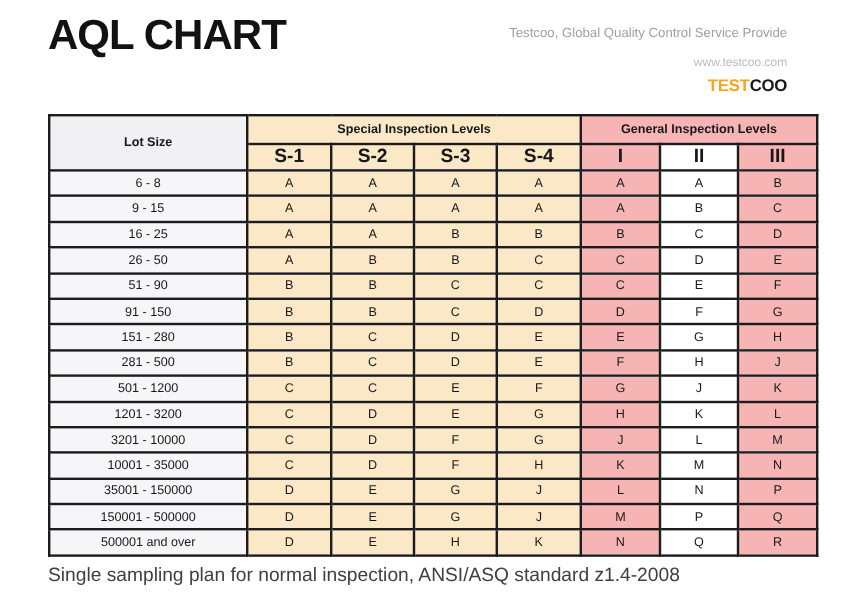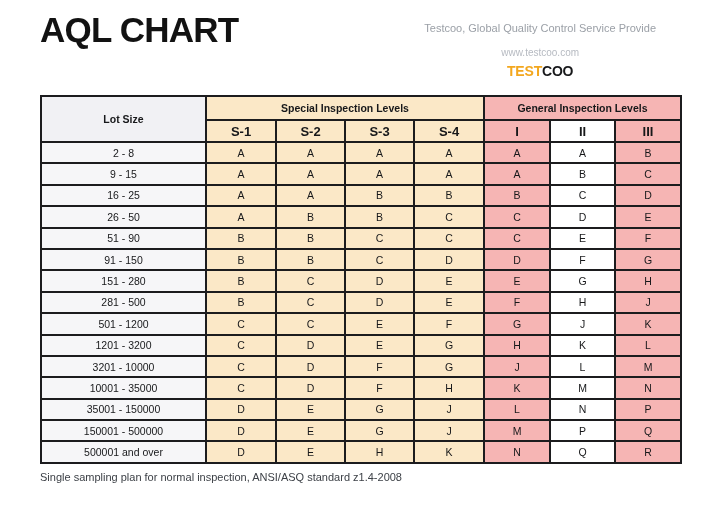--- a/index.html
+++ b/index.html
@@ -12,49 +12,49 @@
   .page { position: relative; width: 696px; height: 509px; background: #ffffff; overflow: hidden; }
 
   .title {
     position: absolute; left: 40px; top: 10px; margin: 0;
     font-size: 35px; font-weight: 800; letter-spacing: -0.8px; color: #121212;
   }
   .subtitle {
     position: absolute; left: 40px; top: 59px;
     font-size: 11px; line-height: 16px; color: #3d4147;
   }
-  .top-right { position: absolute; right: 40px; top: 22px; text-align: center; }
+  .top-right { position: absolute; right: 40px; top: 22px; text-align: right; }
   .tagline { font-size: 11px; color: #9ba0a7; }
   .website { font-size: 10px; color: #b6bac1; margin-top: 13px; }
   .logo { margin-top: 5px; font-size: 14px; font-weight: 800; letter-spacing: -0.2px; }
   .logo-test { color: var(--logo-accent, #f3a71e); }
   .logo-coo { color: #17181a; }
 
   table.aql {
     position: absolute; left: 40px; top: 95px; width: 640px;
     border-collapse: collapse; table-layout: fixed;
   }
   .aql th, .aql td {
     border: 2px solid var(--border, #1c1c1e);
     text-align: center; vertical-align: middle; padding: 0;
     overflow: hidden; white-space: nowrap;
   }
   .aql thead tr.group-row th { height: 22px; font-size: 10.5px; font-weight: 700; color: #17181a; }
-  .aql thead tr.cols-row th  { height: 20px; font-size: 13px; font-weight: 700; color: #17181a; }
+  .aql thead tr.cols-row th  { height: 20px; font-size: 16px; font-weight: 700; color: #17181a; }
   .aql tbody td { height: 19.4px; font-size: 10.5px; font-weight: 400; color: #17181a; }
 
   .cell-corner      { background: var(--lot-header-bg, #f1f1f4); font-weight: normal; }
   .cell-lot         { background: var(--lot-cell-bg, #f6f6f8); }
   .cell-special     { background: var(--special-bg, #fbe8c7); }
   .cell-general     { background: var(--general-bg, #f6b5b4); }
   .cell-general-mid { background: var(--general-mid-bg, #ffffff); border-radius: 10px; }
 
   .footer {
     position: absolute; left: 40px; top: 471px;
-    font-size: 11px; color: #3d4147;
+    font-size: 16px; color: #3d4147;
   }
 </style>
 </head>
 <body>
 
 <div class="page">
 
   <h1 class="title">AQL CHART</h1>
 
   <div class="top-right">
@@ -86,21 +86,21 @@
           <th class="cell-special">S-2</th>
           <th class="cell-special">S-3</th>
           <th class="cell-special">S-4</th>
           <th class="cell-general">I</th>
           <th class="cell-general-mid">II</th>
           <th class="cell-general">III</th>
         </tr>
     </thead>
     <tbody id="table-body">
         <tr>
-          <td class="cell-lot">2 - 8</td>
+          <td class="cell-lot">6 - 8</td>
           <td class="cell-special">A</td>
           <td class="cell-special">A</td>
           <td class="cell-special">A</td>
           <td class="cell-special">A</td>
           <td class="cell-general">A</td>
           <td class="cell-general-mid">A</td>
           <td class="cell-general">B</td>
         </tr>
         <tr>
           <td class="cell-lot">9 - 15</td>

